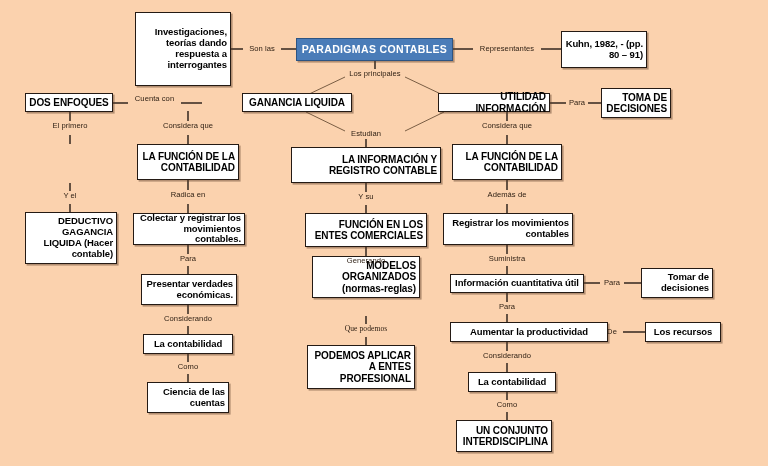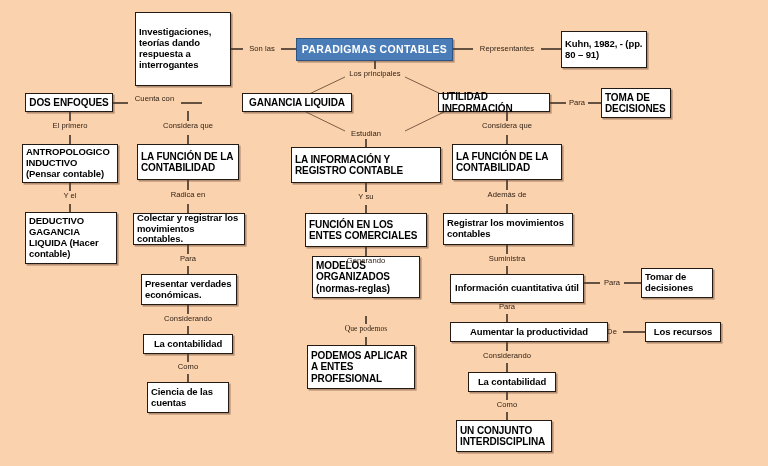--- a/index.html
+++ b/index.html
@@ -30,21 +30,21 @@
   }
   .node {
     position: absolute;
     box-sizing: border-box;
     background: #ffffff;
     border: 1.4px solid #241a14;
     box-shadow: 1.6px 1.6px 0 rgba(90,60,40,0.45);
     display: flex;
     align-items: center;
     justify-content: center;
-    text-align: left;
+    text-align: right;
     color: #000000;
     font-weight: bold;
     line-height: 1.14;
     padding: 2px 3px;
     letter-spacing: -0.1px;
     z-index: 3;
   }
   .node.central {
     background: #4a7cb8;
     color: #ffffff;
@@ -160,41 +160,40 @@
   <div class="node n-f95" style="left:561px; top:31px; width:86px; height:37px;">Kuhn, 1982, - (pp. 80 – 91)</div>
 
   <div class="node n-f10" style="left:25px; top:93px; width:88px; height:19px;">DOS ENFOQUES</div>
 
   <div class="node n-f10" style="left:202px; top:93px; width:110px; height:19px;margin-left:40px;">GANANCIA LIQUIDA</div>
 
   <div class="node n-f10" style="left:438px; top:93px; width:112px; height:19px;">UTILIDAD INFORMACIÓN</div>
 
   <div class="node n-f10" style="left:601px; top:88px; width:70px; height:30px;">TOMA DE DECISIONES</div>
 
-  <div class="node n-f95" style="left:22px; top:144px; width:96px; height:39px;">ANTROPOLOGICO INDUCTIVO (Pensar contable)</div>
 
   <div class="node n-f10" style="left:137px; top:144px; width:102px; height:36px;">LA FUNCIÓN DE LA CONTABILIDAD</div>
 
   <div class="node n-f10" style="left:291px; top:147px; width:150px; height:36px;">LA INFORMACIÓN Y REGISTRO CONTABLE</div>
 
   <div class="node n-f10" style="left:452px; top:144px; width:110px; height:36px;">LA FUNCIÓN DE LA CONTABILIDAD</div>
 
   <div class="node n-f95" style="left:25px; top:212px; width:92px; height:52px;">DEDUCTIVO GAGANCIA LIQUIDA (Hacer contable)</div>
 
   <div class="node n-f95" style="left:133px; top:213px; width:112px; height:32px;">Colectar y registrar los movimientos contables.</div>
 
   <div class="node n-f10" style="left:305px; top:213px; width:122px; height:34px;">FUNCIÓN EN LOS ENTES COMERCIALES</div>
 
   <div class="node n-f95" style="left:443px; top:213px; width:130px; height:32px;">Registrar los movimientos contables</div>
 
   <div class="node n-f95" style="left:141px; top:274px; width:96px; height:31px;">Presentar verdades económicas.</div>
 
   <div class="node n-f10" style="left:312px; top:256px; width:108px; height:42px;">MODELOS ORGANIZADOS (normas-reglas)</div>
 
-  <div class="node n-f95" style="left:450px; top:274px; width:134px; height:29px;">Información cuantitativa útil</div>
+  <div class="node n-f95" style="left:450px; top:274px; width:134px; height:19px;">Información cuantitativa útil</div>
 
   <div class="node n-f95" style="left:641px; top:268px; width:72px; height:30px;">Tomar de decisiones</div>
 
   <div class="node n-f95" style="left:143px; top:334px; width:90px; height:20px;">La contabilidad</div>
 
   <div class="node n-f95" style="left:450px; top:322px; width:158px; height:20px;">Aumentar la productividad</div>
 
   <div class="node n-f95" style="left:645px; top:322px; width:76px; height:20px;">Los recursos</div>
 
   <div class="node n-f10" style="left:307px; top:345px; width:108px; height:44px;">PODEMOS APLICAR A ENTES PROFESIONAL</div>

